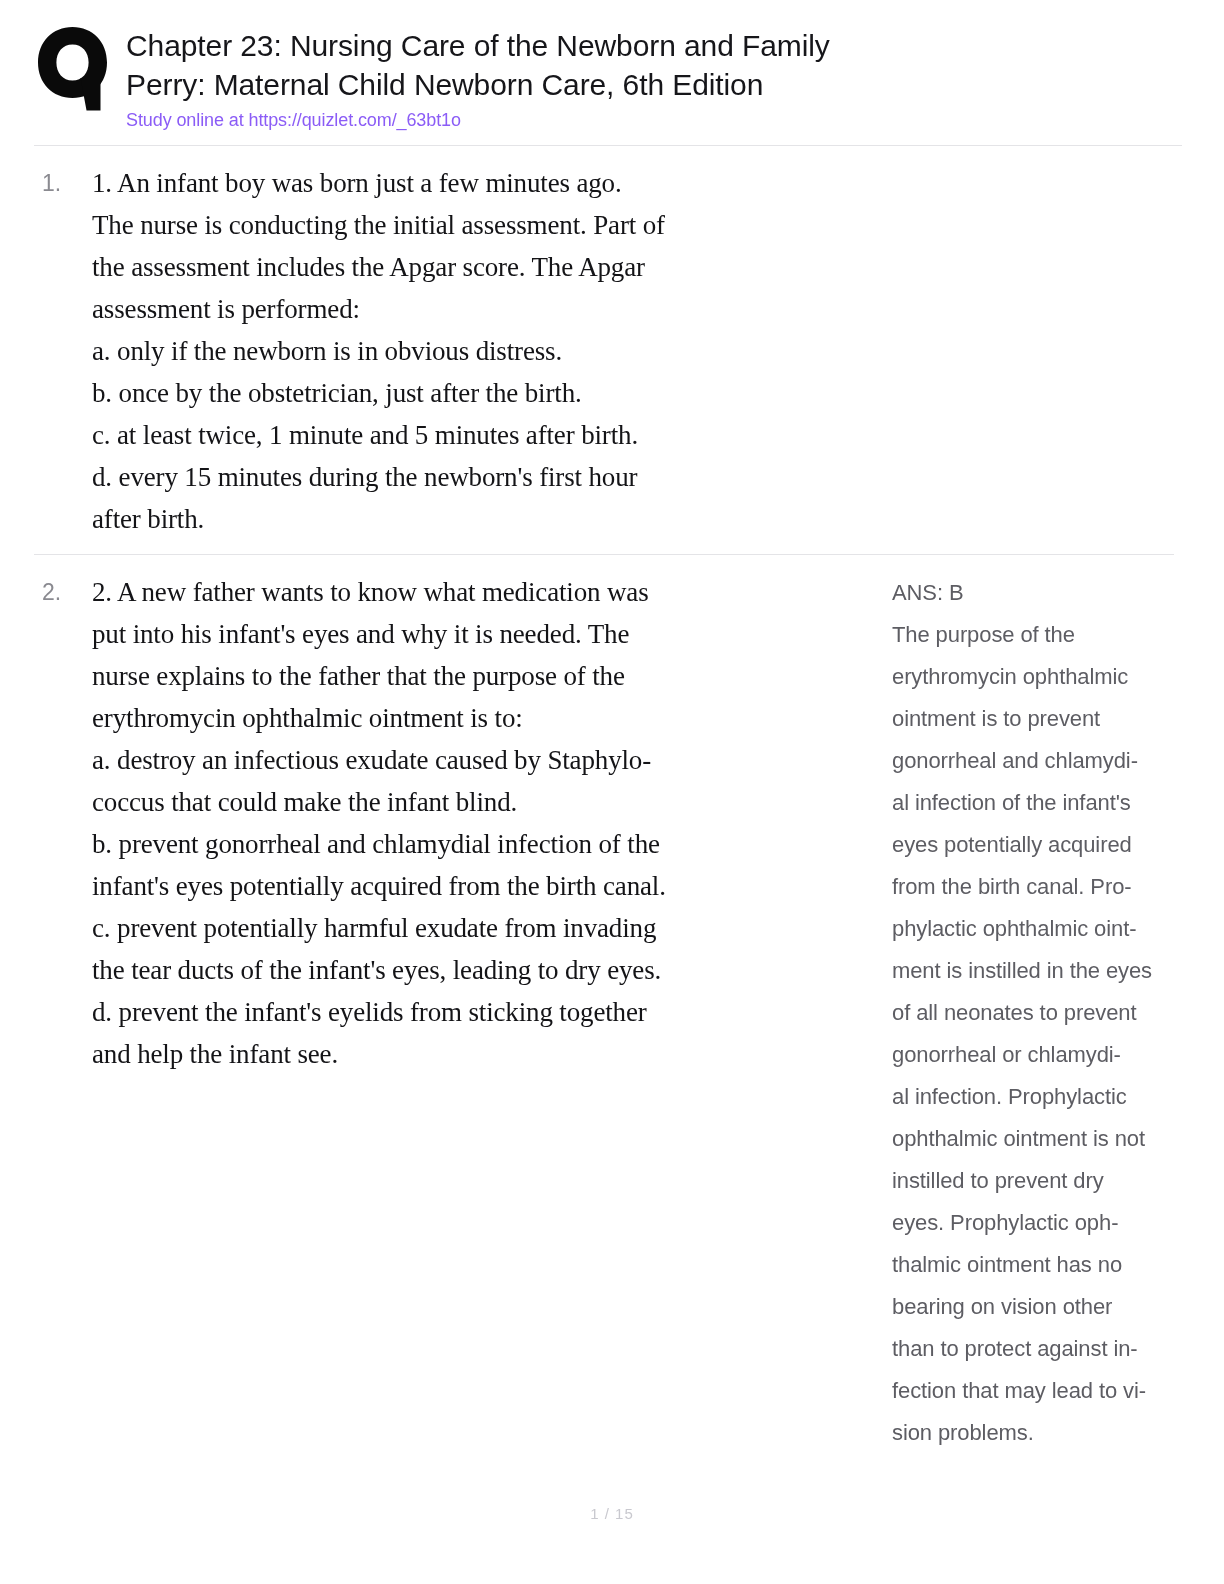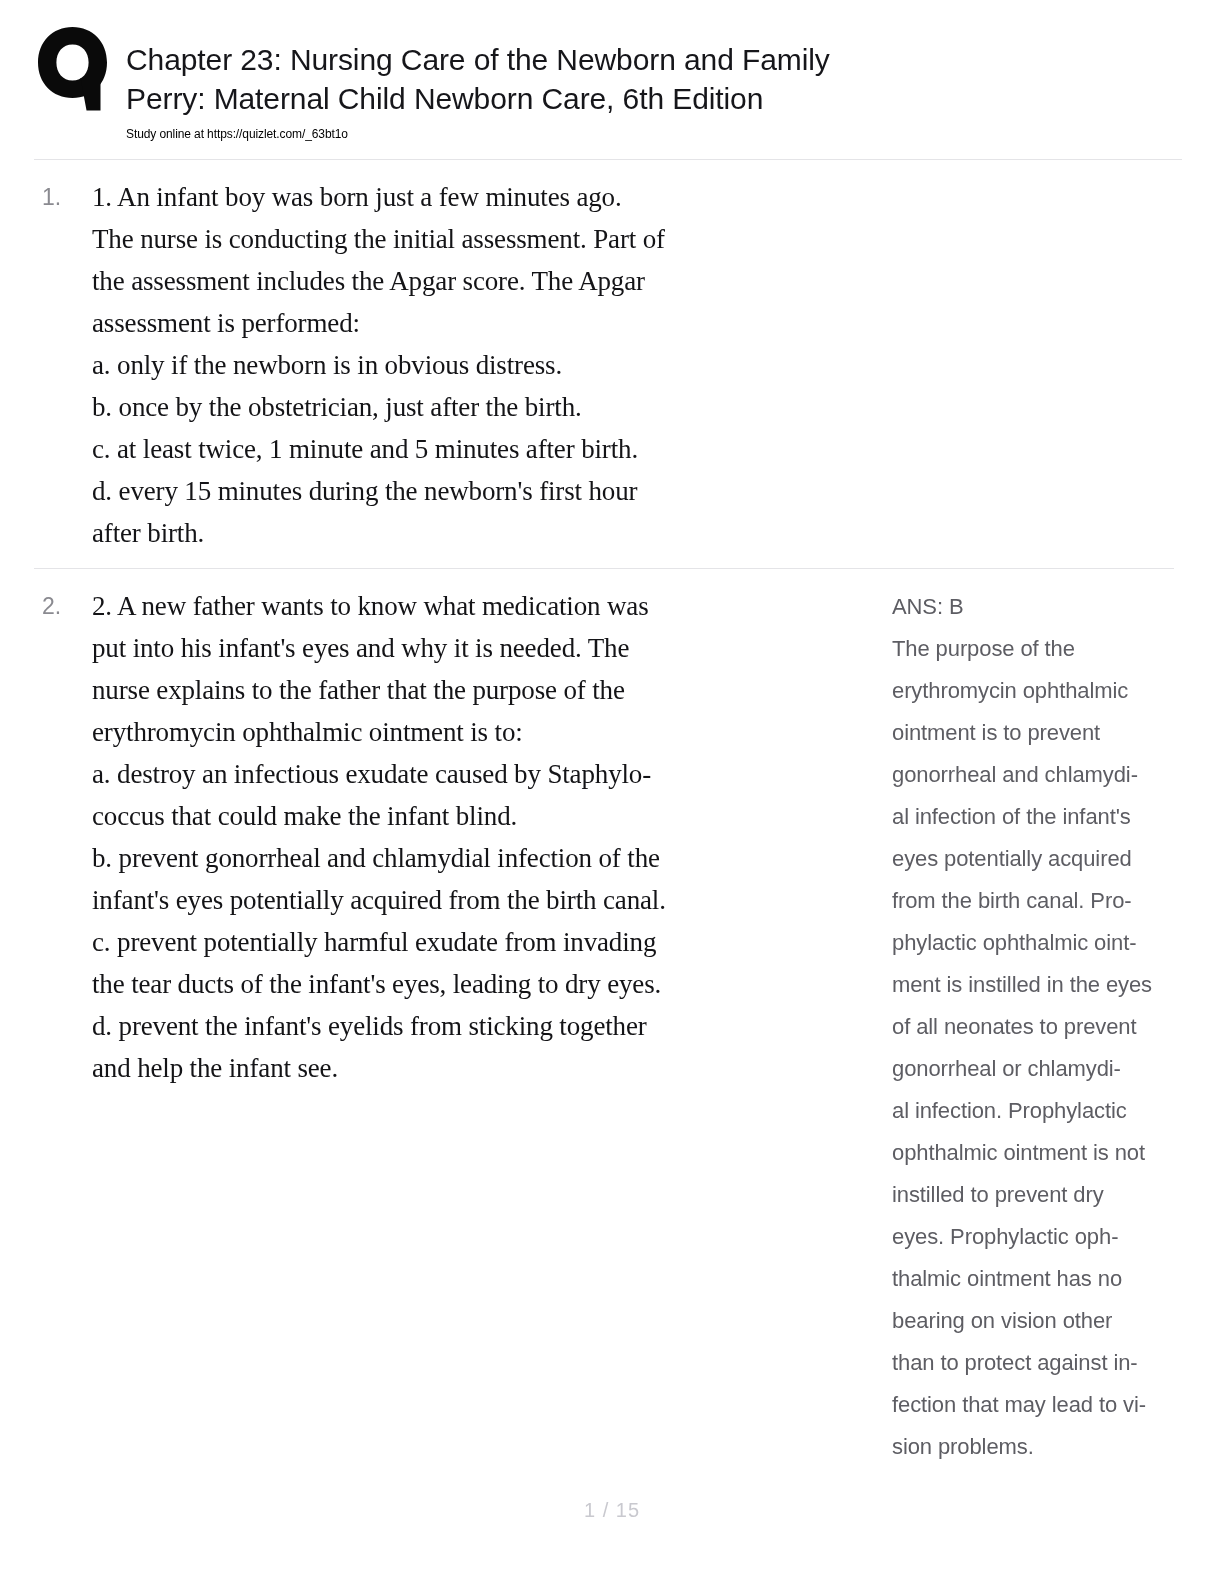--- a/index.html
+++ b/index.html
@@ -37,37 +37,36 @@
     width: 78px;
     flex: 0 0 78px;
     height: 96px;
     position: relative;
     margin-right: 14px;
   }
   .logo svg { display: block; }
 
   .header-text {
     padding-top: 4px;
-    margin-top: 14px;
   }
 
   .title-line {
     font-size: 30px;
     line-height: 39px;
     color: #16161a;
     font-weight: 400;
     letter-spacing: -0.1px;
     white-space: nowrap;
   }
 
   .study-link {
     margin-top: 5px;
-    font-size: 12px;
+    font-size: 18px;
     line-height: 22px;
-    color: #000000;
+    color: #8b5cf6;
     letter-spacing: -0.1px;
     white-space: nowrap;
   }
 
   
   .divider {
     height: 1px;
     background: #e4e4e7;
     margin: 14px 42px 0 34px;
   }
@@ -125,21 +124,21 @@
     margin: 0 8px 0 0;
   }
 
   
   .footer {
     position: absolute;
     left: 0;
     right: 0;
     bottom: 62px;
     text-align: center;
-    font-size: 20px;
+    font-size: 15px;
     color: #c9c9cf;
     letter-spacing: 1px;
   }
 </style>
 </head>
 <body>
 
 <div class="page">
 
   <div class="header">

